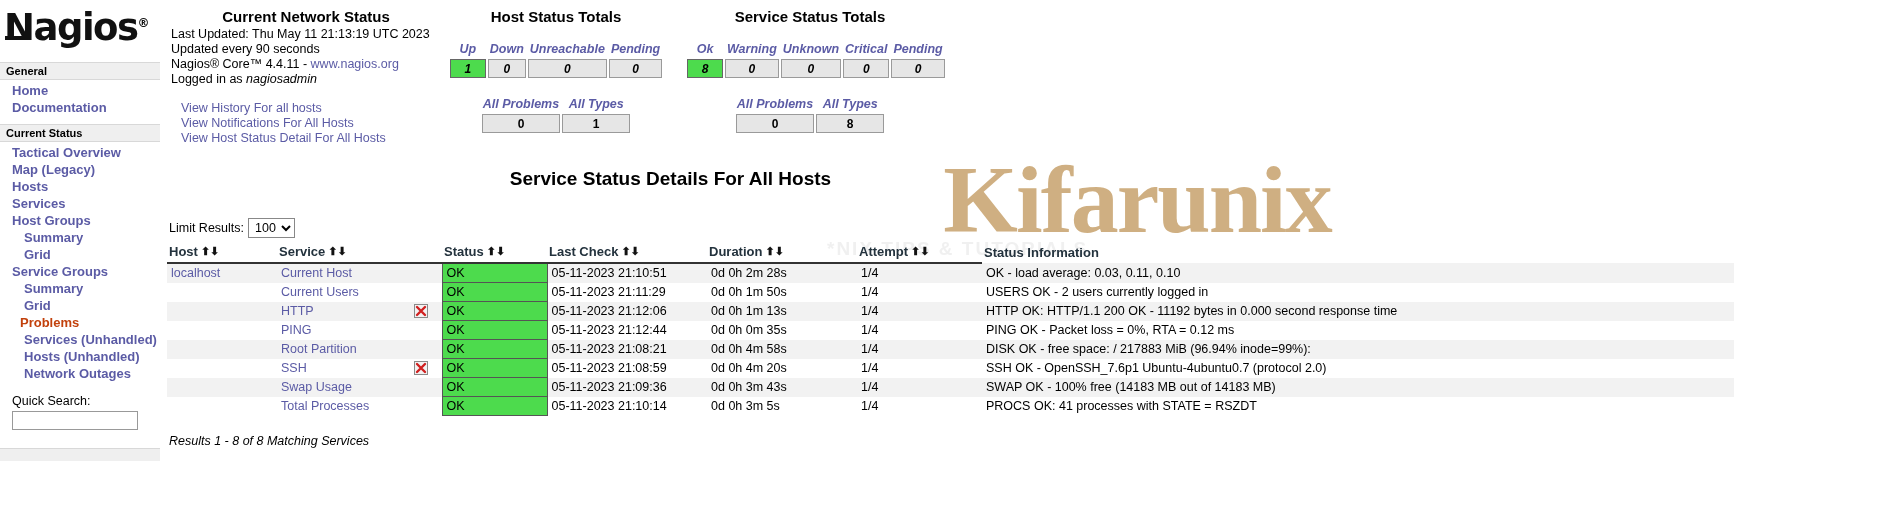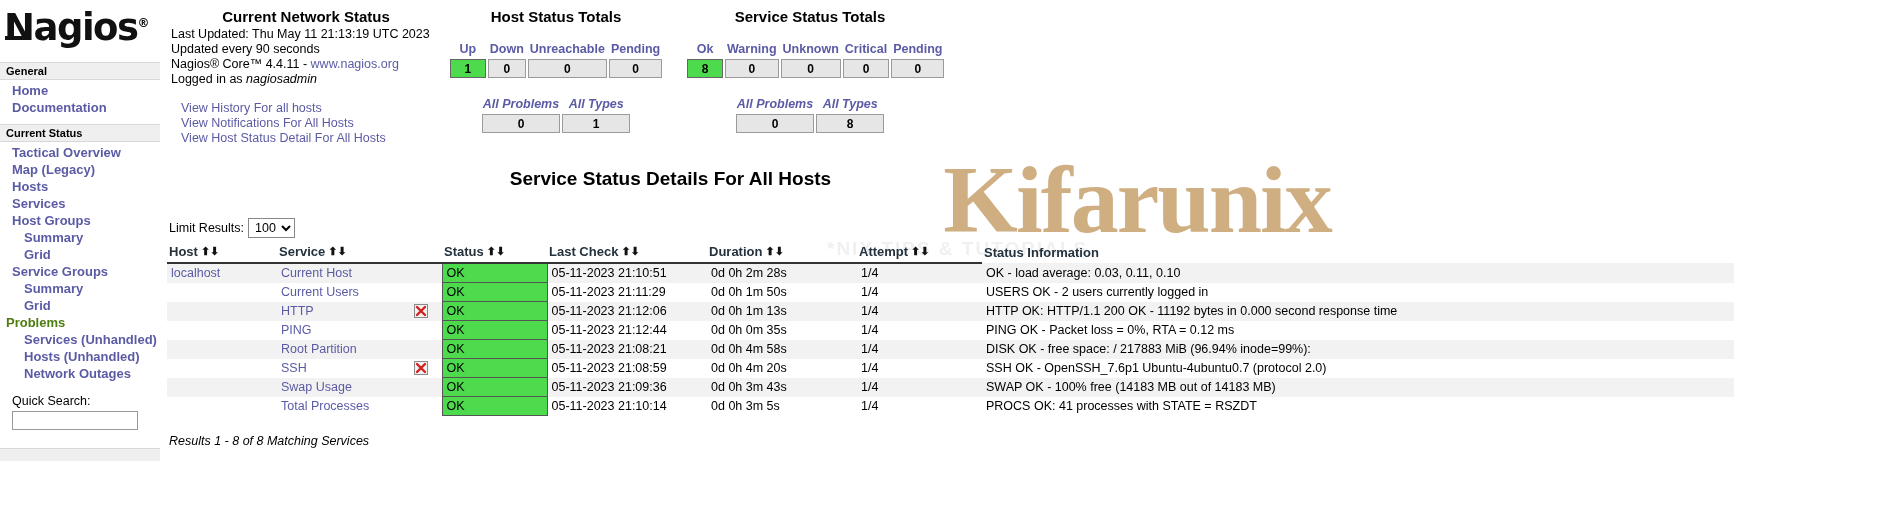--- a/index.html
+++ b/index.html
@@ -89,23 +89,23 @@
   .nav-item a, .nav-link {
     color: #5b5ba5;
     text-decoration: none;
     font-weight: bold;
     cursor: pointer;
   }
   .nav-item.lvl1 { padding-left: 12px; }
   .nav-item.lvl2 { padding-left: 24px; }
   .nav-item.lvl2 .nav-link { font-weight: bold; }
   .nav-item.plain-head {
-    padding-left: 6px;
-    font-weight: bold;
-    color: #4d7c0f;
+    padding-left: 20px;
+    font-weight: bold;
+    color: #c2410c;
     font-size: 13px;
   }
 
   .quick-search-label {
     font-size: 12.5px;
     color: #000;
     padding: 6px 0 3px 12px;
   }
   .quick-search-box {
     margin-left: 12px;
@@ -199,20 +199,21 @@
   .totals-block h2 {
     margin: 0 0 15px 0;
     font-size: 15px;
     font-weight: bold;
     color: #000;
   }
   .totals-table {
     border-collapse: separate;
     border-spacing: 2px;
     margin: 0 auto;
+    font-style: italic;
   }
   .totals-table th {
     font-size: 12.5px;
     font-weight: bold;
     color: #5b5ba5;
     padding: 0 2px 1px 2px;
     white-space: nowrap;
   }
   .totals-table td {
     font-size: 12px;

